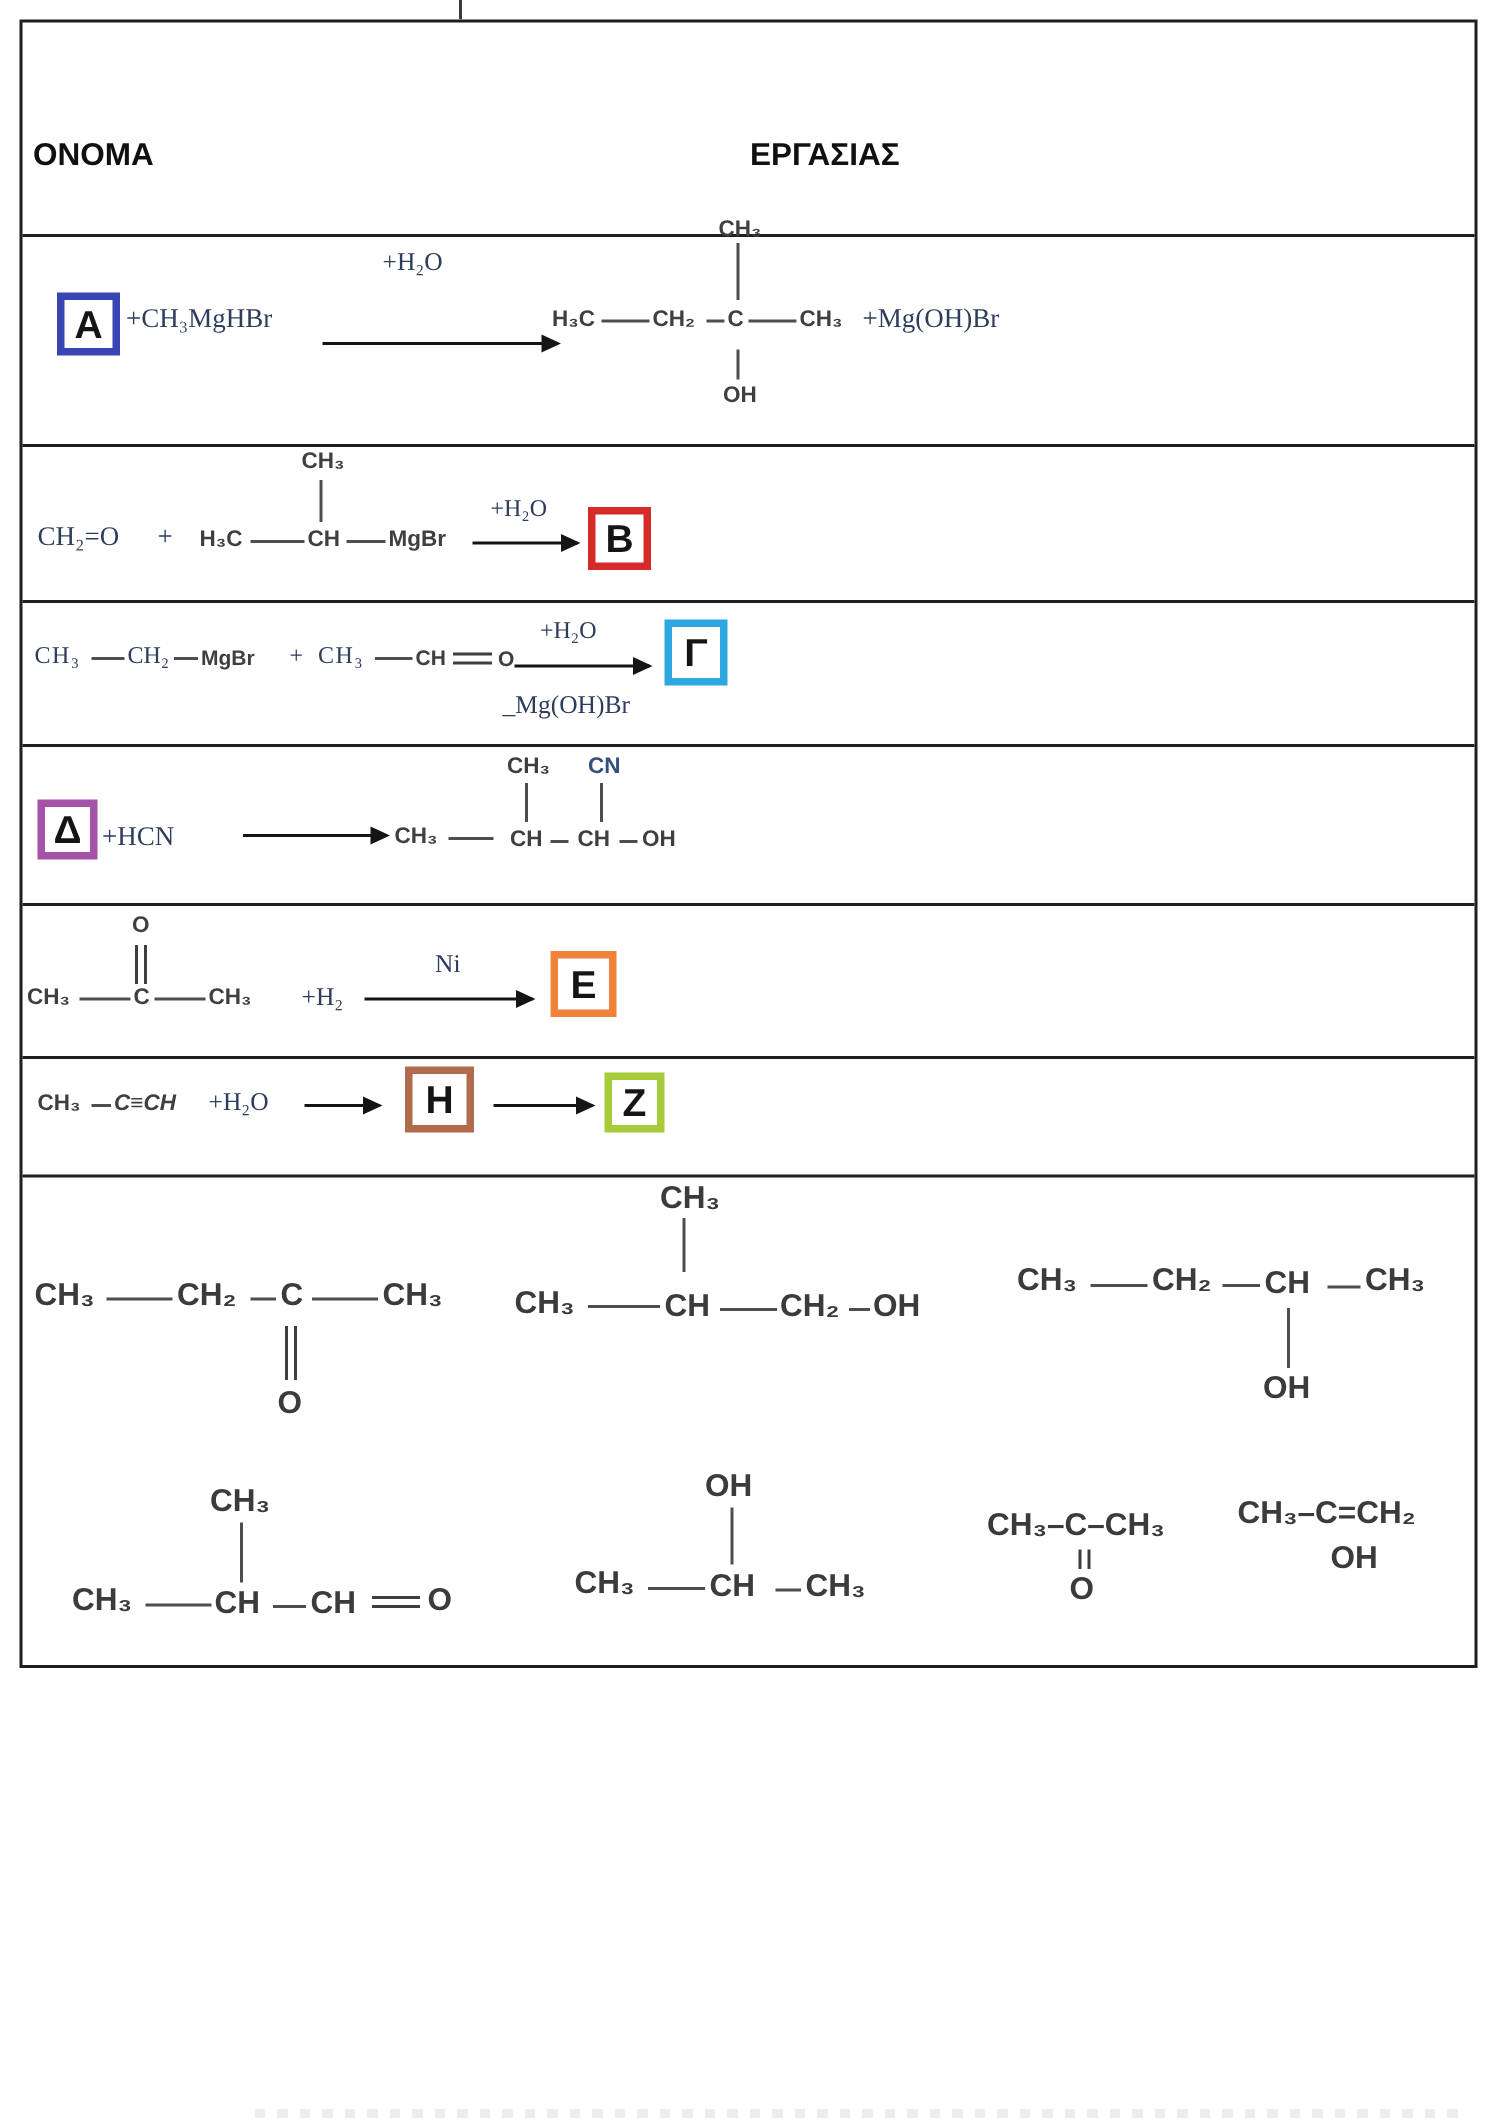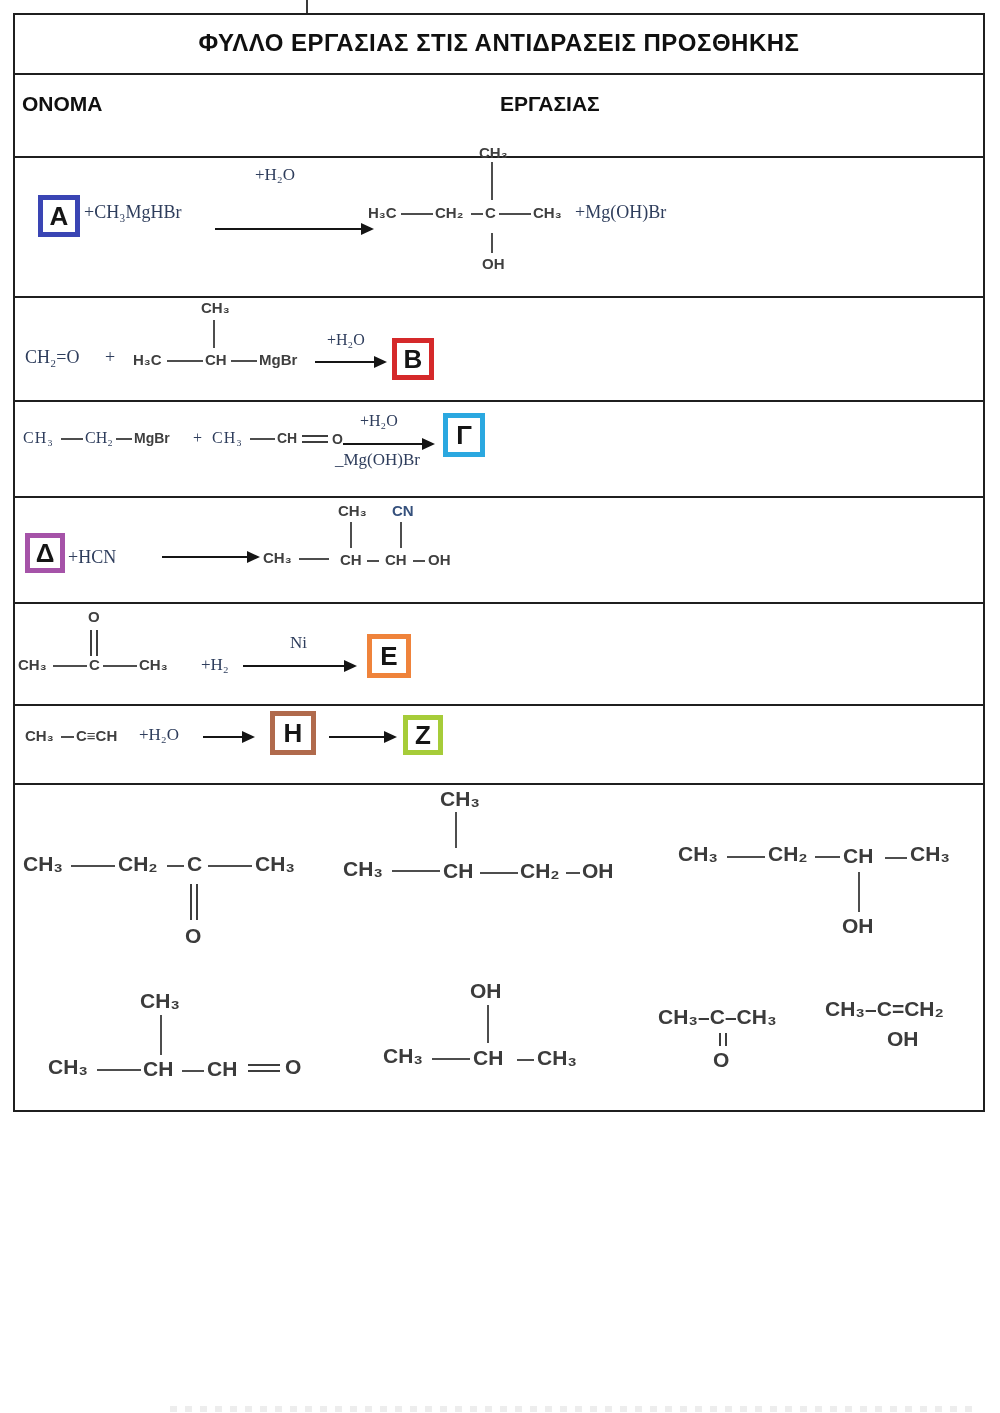--- a/index.html
+++ b/index.html
@@ -31,23 +31,20 @@
     background:repeating-linear-gradient(90deg,#dedede 0 7px,transparent 7px 15px);}
 </style>
 </head>
 <body>
 
 <div class="page">
   <div class="tick" style="left:306px;top:0;width:2px;height:13px;"></div>
 
   <div class="sheet">
 
-    <div class="row" style="top:0;height:60px;">
-      <div class="t title" style="top:16px;left:0;">ΦΥΛΛΟ ΕΡΓΑΣΙΑΣ ΣΤΙΣ ΑΝΤΙΔΡΑΣΕΙΣ ΠΡΟΣΘΗΚΗΣ</div>
-    </div>
 
     <div class="row" style="top:60px;height:83px;">
       <span class="t hdr" style="left:7px;top:18px;">ΟΝΟΜΑ</span>
       <span class="t hdr" style="left:485px;top:18px;">ΕΡΓΑΣΙΑΣ</span>
     </div>
 
     <div class="row" style="top:127px;height:156px;">
       <div class="lbox" style="left: 23px; top: 53px; width: 32px; height: 32px; border-color: rgb(58, 69, 180);">Α</div>
       <span class="t serif f18" style="left:69px;top:61px;">+CH₃MgHBr</span>
       <span class="t serif f17" style="left:240px;top:24px;">+H₂O</span>
@@ -89,21 +86,21 @@
       <div class="hb" style="left:101px;top:36px;width:16px;"></div>
       <span class="t sans" style="left:119px;top:29px;font-size:14px;">MgBr</span>
       <span class="t serif f16" style="left:178px;top:28px;">+</span>
       <span class="t serif f16" style="left:197px;top:28px;letter-spacing:1px;">CH₃</span>
       <div class="hb" style="left:235px;top:36px;width:25px;"></div>
       <span class="t sans" style="left:262px;top:29px;font-size:14px;">CH</span>
       <div class="dh" style="left:287px;top:33px;width:26px;"></div>
       <span class="t sans" style="left:317px;top:30px;font-size:14px;">O</span>
       <span class="t serif f16" style="left:345px;top:11px;">+H₂O</span>
       <div class="arrow" style="left:328px;top:41px;width:90px;"></div>
-      <span class="t serif f17" style="left:320px;top:49px;text-align:right;">_Mg(OH)Br</span>
+      <span class="t serif f17" style="left:320px;top:59px;text-align:right;">_Mg(OH)Br</span>
       <div class="lbox" style="left: 428px; top: 11px; width: 32px; height: 34px; border-color: rgb(43, 168, 224);">Γ</div>
     </div>
 
     <div class="row" style="top:483px;height:106px;">
       <div class="lbox" style="left: 10px; top: 35px; width: 30px; height: 30px; border-color: rgb(165, 83, 168);">Δ</div>
       <span class="t serif f18" style="left:53px;top:50px;">+HCN</span>
       <div class="arrow" style="left:147px;top:58px;width:96px;"></div>
       <span class="t sans" style="left:248px;top:52px;">CH₃</span>
       <div class="hb" style="left:284px;top:60px;width:30px;"></div>
       <span class="t sans" style="left:325px;top:54px;">CH</span>
@@ -127,21 +124,21 @@
       <span class="t sans" style="left:73px;top:5px;">O</span>
       <span class="t serif f17" style="left:186px;top:52px;">+H₂</span>
       <span class="t serif f17" style="left:275px;top:30px;">Ni</span>
       <div class="arrow" style="left:228px;top:61px;width:112px;"></div>
       <div class="lbox" style="left: 352px; top: 30px; width: 34px; height: 34px; border-color: rgb(239, 131, 59);">Ε</div>
     </div>
 
     <div class="row" style="top:691px;height:79px;">
       <span class="t sans" style="left:10px;top:22px;">CH₃</span>
       <div class="hb" style="left:46px;top:30px;width:13px;"></div>
-      <span class="t sans" style="left:61px;top:22px;">C≡CH</span>
+      <span class="t sans" style="left:61px;top:22px;font-style:italic;">C≡CH</span>
       <span class="t serif f17" style="left:124px;top:20px;">+H₂O</span>
       <div class="arrow" style="left:188px;top:30px;width:50px;"></div>
       <div class="lbox" style="left: 255px; top: 5px; width: 36px; height: 34px; border-color: rgb(176, 106, 76);">Η</div>
       <div class="arrow" style="left:314px;top:30px;width:66px;"></div>
       <div class="lbox" style="left: 388px; top: 9px; width: 30px; height: 30px; border-color: rgb(166, 204, 57);">Ζ</div>
     </div>
 
     <div class="row last" style="top:770px;height:325px;">
 
       <span class="t big" style="left:8px;top:68px;">CH₃</span>

